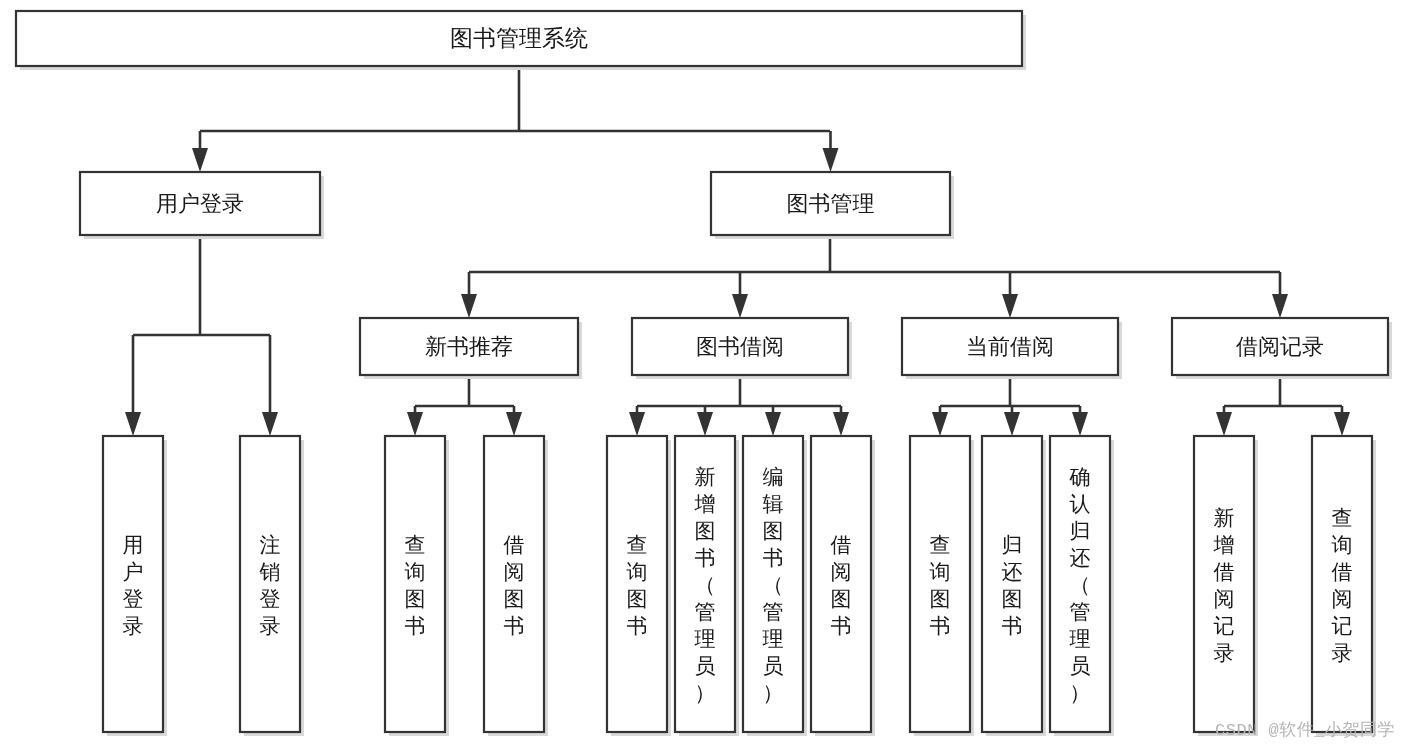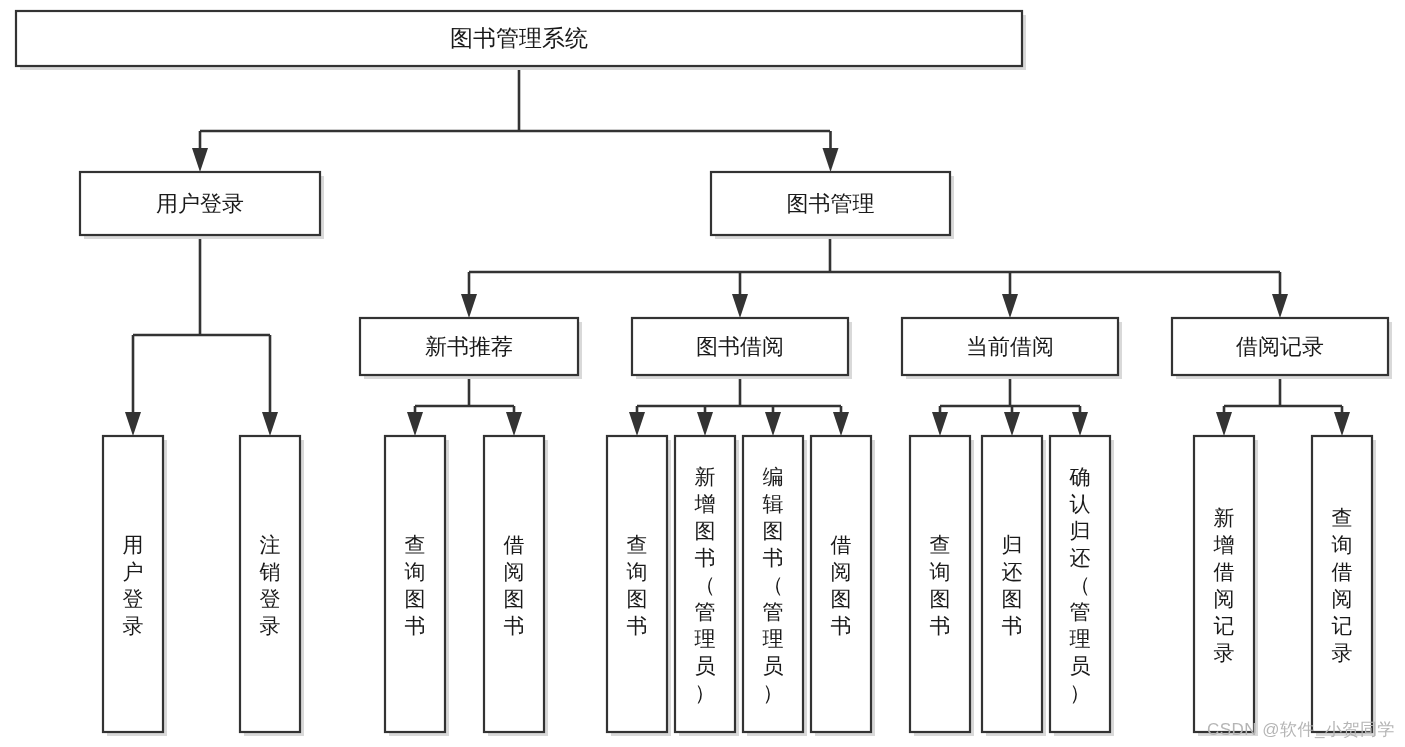--- a/index.html
+++ b/index.html
@@ -62,21 +62,21 @@
   .label-v {
     font-size: 21px;
   }
   .label-v tspan {
     text-anchor: middle;
   }
   .watermark {
     position: absolute;
     right: 10px;
     bottom: 6px;
-    font-family: Liberation Sans, sans-serif;
+    font-family: Liberation Mono, monospace;
     font-size: 17px;
     color: #b5b5b5;
     letter-spacing: 0.5px;
     white-space: nowrap;
     pointer-events: none;
   }
 </style>
 </head>
 <body>
 

